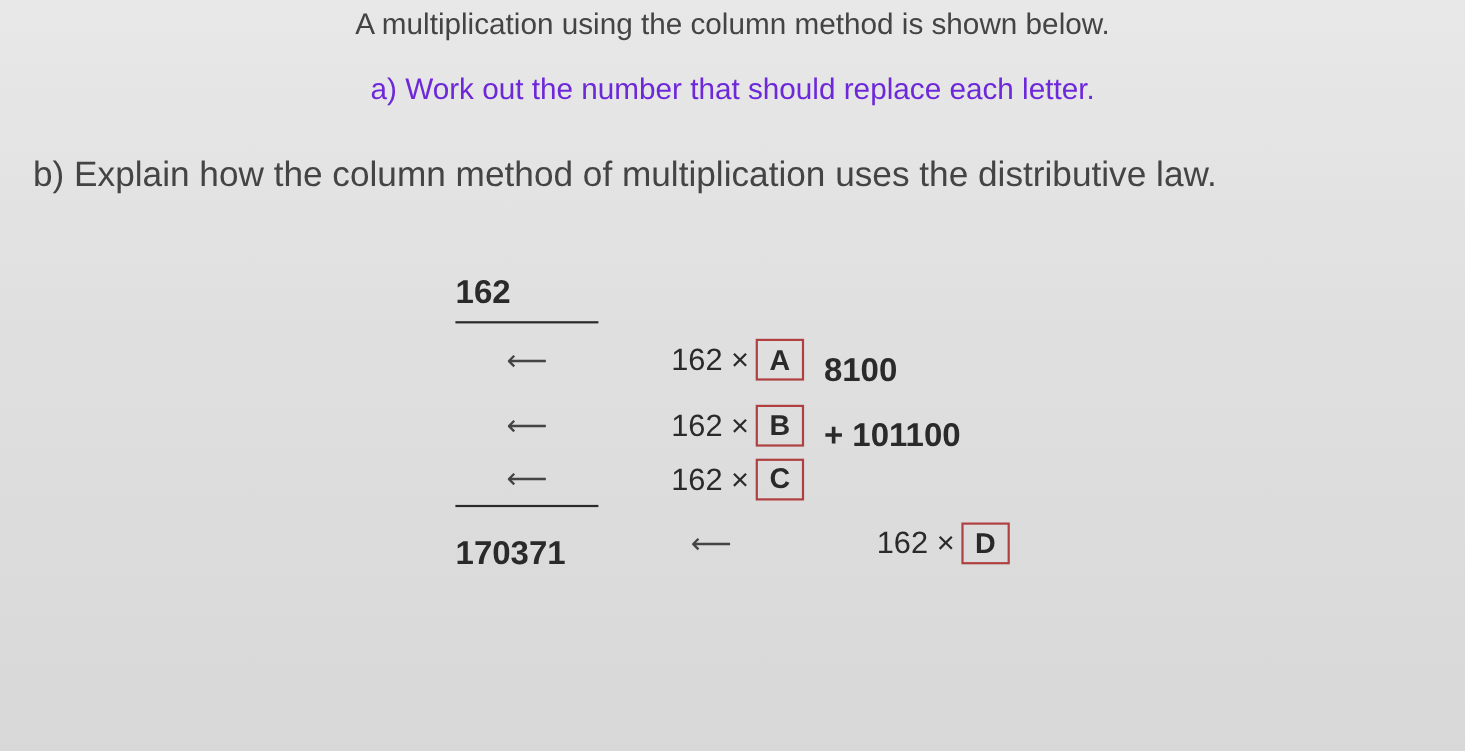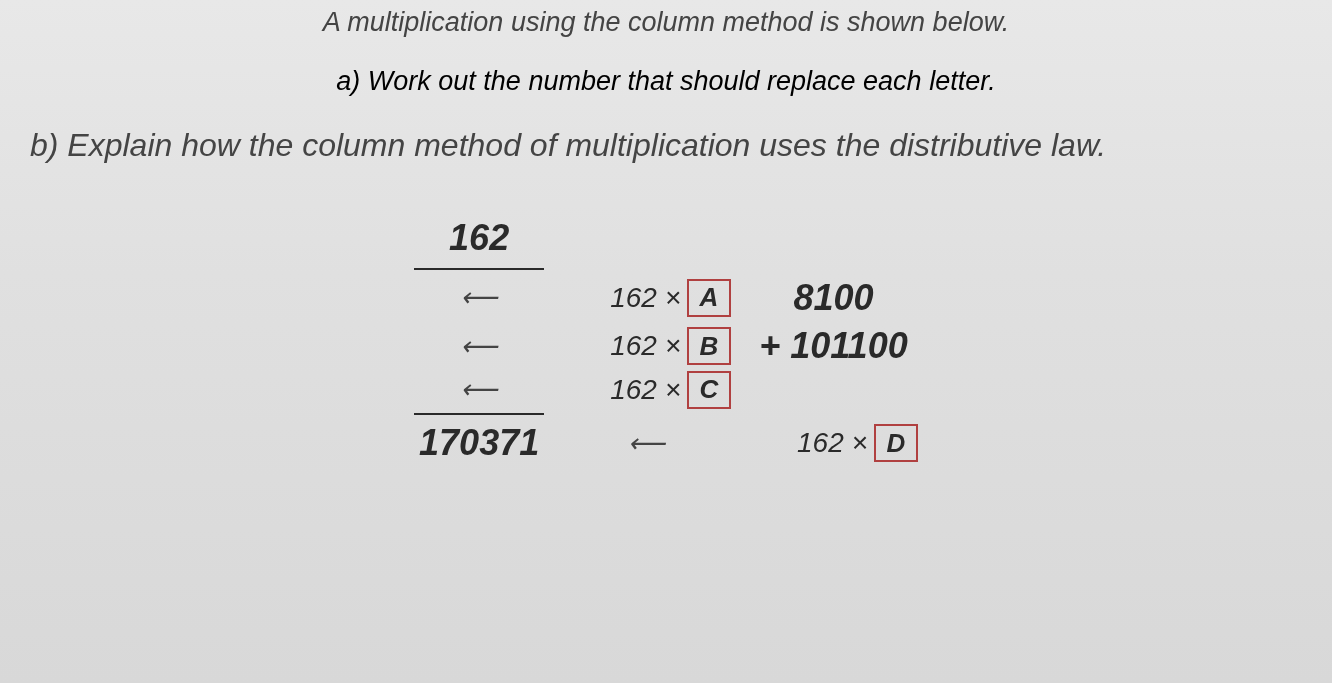--- a/index.html
+++ b/index.html
@@ -10,59 +10,59 @@
     body {
       background: linear-gradient(to bottom, #e8e8e8 0%, #e0e0e0 40%, #d8d8d8 100%);
       width: 1332px;
       height: 683px;
       font-family: Arial, Helvetica, sans-serif;
       color: #3a3a3a;
       overflow: hidden;
     }
     .content {
       padding: 5px 20px;
-      font-style: italic;
     }
     .intro {
       text-align: center;
       font-size: 27px;
       color: #444;
       margin-bottom: 28px;
       margin-top: 2px;
     }
     .part-a {
       text-align: center;
       font-size: 27px;
-      color: #000000;
-      margin-bottom: 30px;
+      color: #6d28d9;
+      margin-bottom: 43px;
     }
     .part-b {
       text-align: left;
       font-size: 32px;
       color: #444;
       margin-bottom: 50px;
       padding-left: 10px;
     }
     .calculation {
       display: flex;
       justify-content: center;
       font-family: Arial, sans-serif;
     }
     .calc-grid {
       display: grid;
       grid-template-columns: auto auto auto;
       column-gap: 18px;
       align-items: center;
     }
     .num-col {
-      text-align: center;
-      font-size: 36px;
+      text-align: left;
+      font-size: 30px;
       font-weight: bold;
       color: #2a2a2a;
       line-height: 1.35;
+      margin-top: 19px;
     }
     .arrow {
       font-size: 26px;
       color: #444;
       text-align: center;
     }
     .expr {
       font-size: 28px;
       color: #2a2a2a;
       display: flex;

